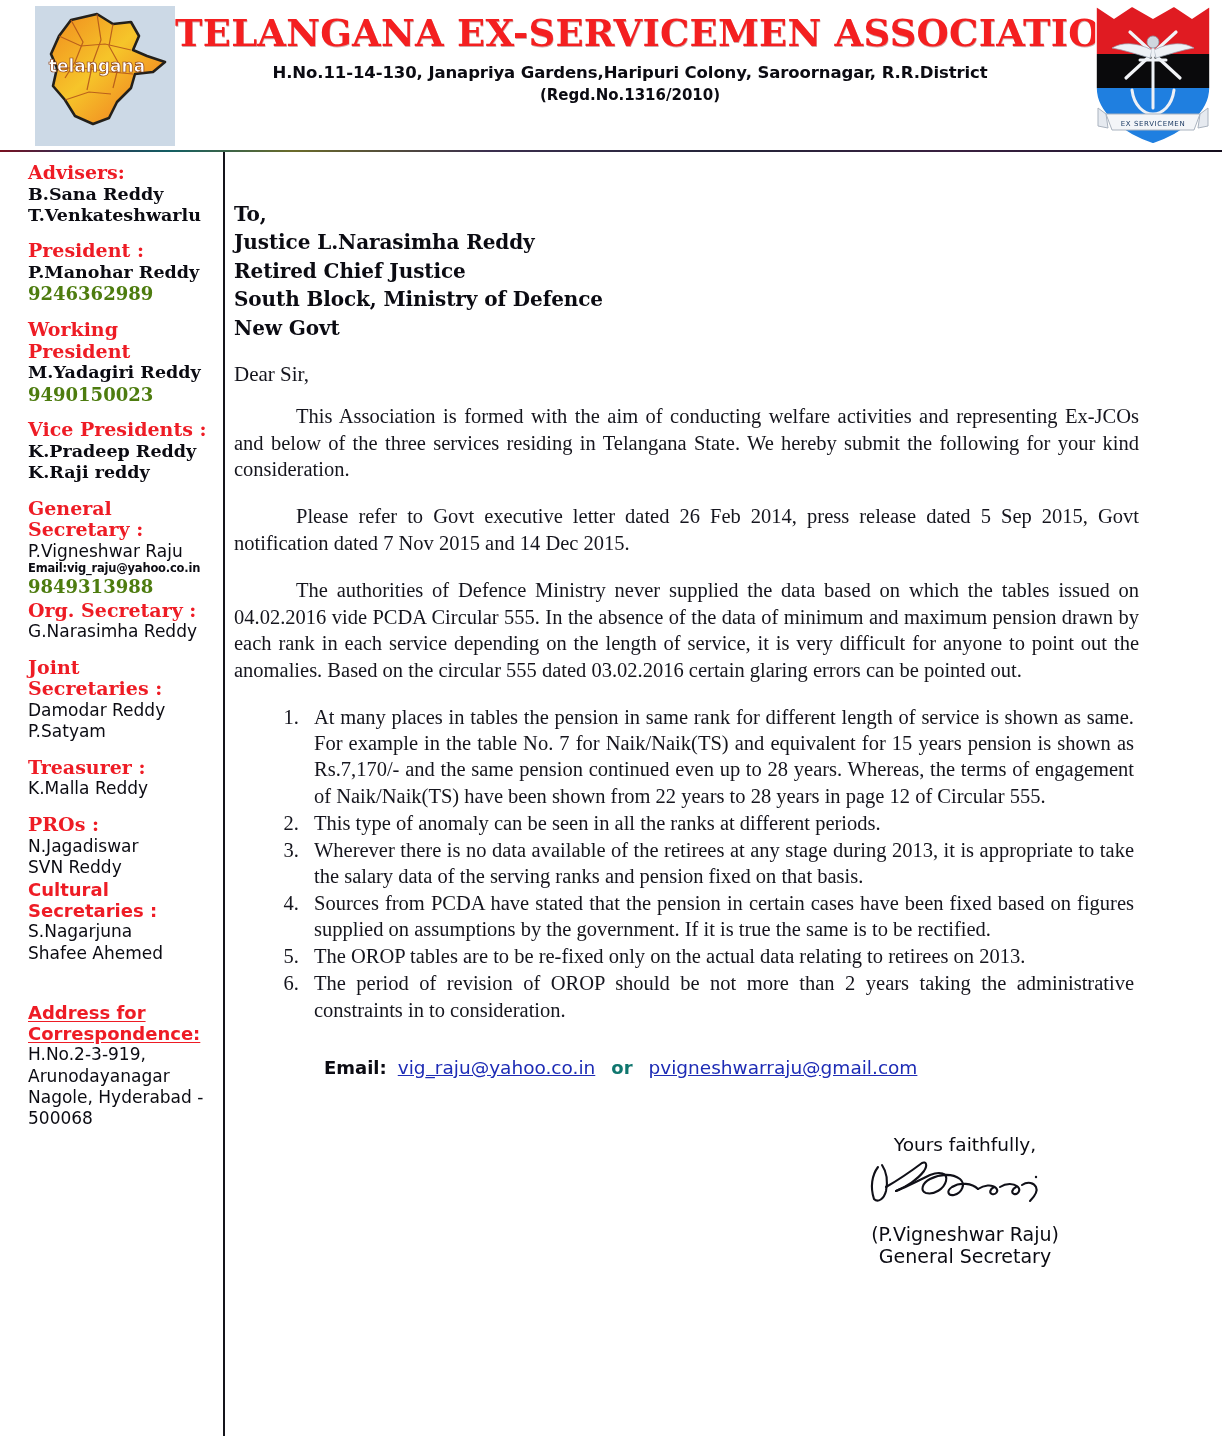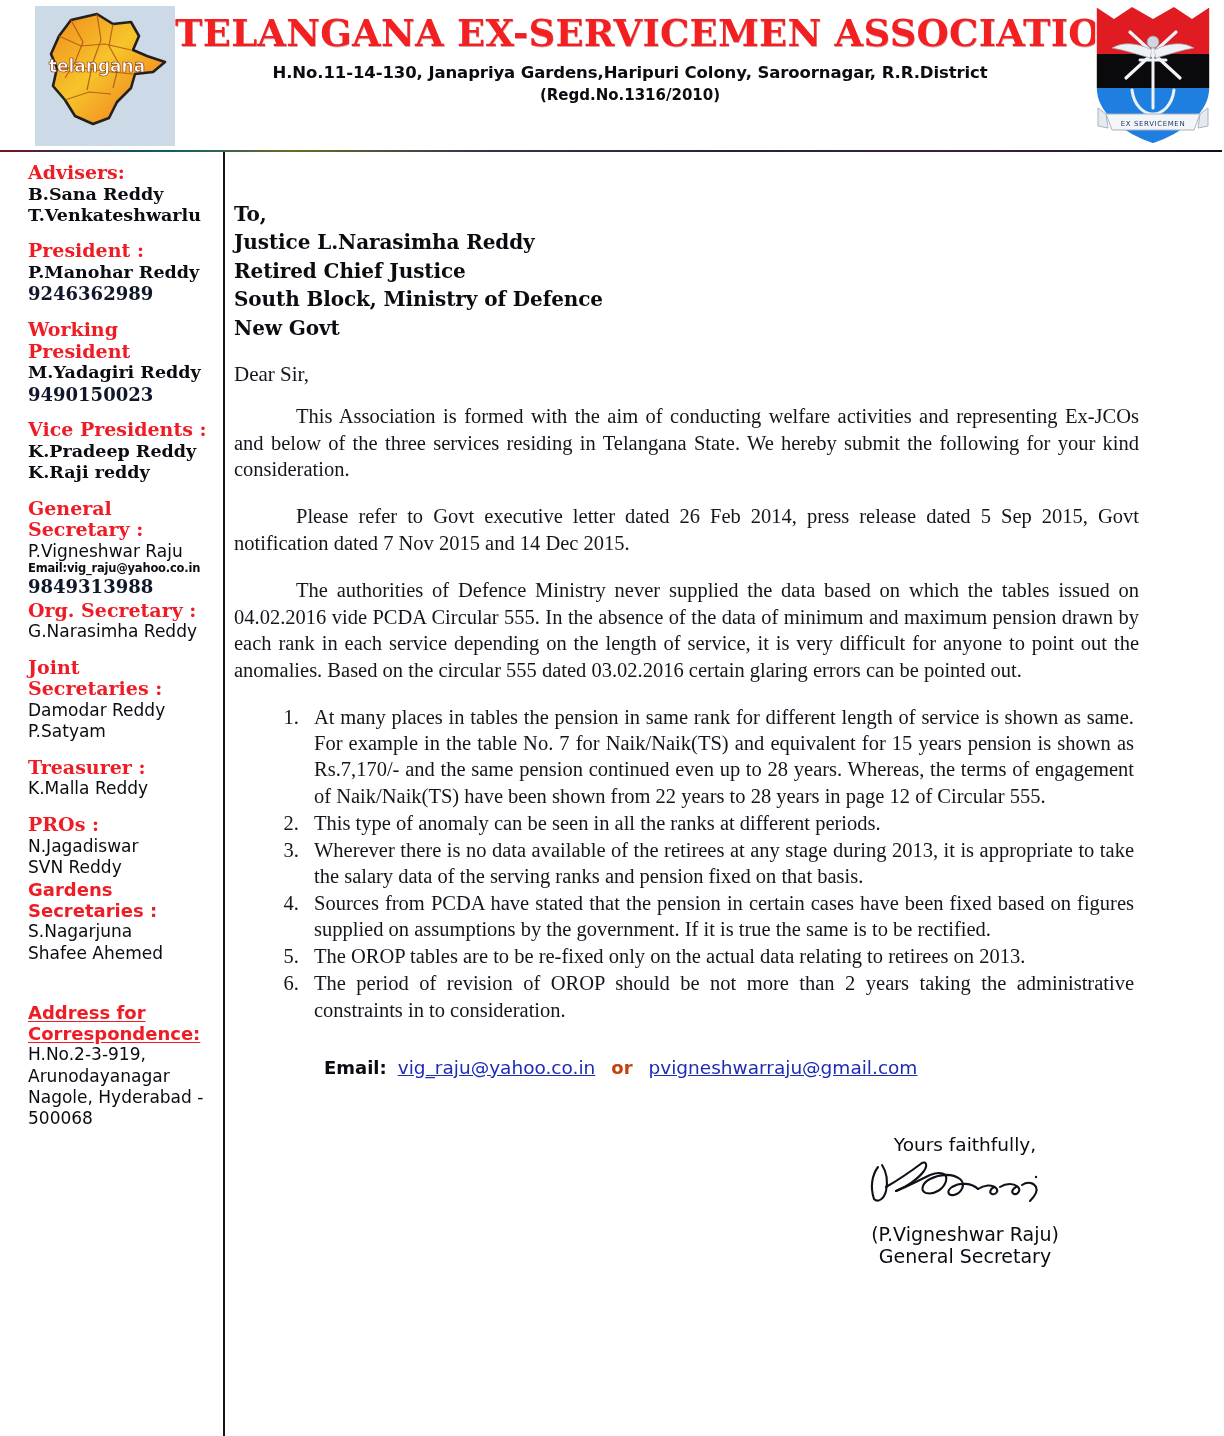--- a/index.html
+++ b/index.html
@@ -125,21 +125,21 @@
     font-size: 17.5px;
     line-height: 1.22;
   }
   .sb-name.sans {
     font-family: "DejaVu Sans", "Liberation Sans", sans-serif;
     font-weight: normal;
     font-size: 17px;
     line-height: 1.26;
   }
   .sb-num {
-    color: #0f172a;
+    color: #4d7c0f;
     font-family: "DejaVu Serif", "Liberation Serif", serif;
     font-weight: bold;
     font-size: 18px;
     line-height: 1.2;
   }
   .sb-email {
     color: #0b0b12;
     font-family: "DejaVu Sans", "Liberation Sans", sans-serif;
     font-weight: bold;
     font-size: 11.5px;
@@ -208,21 +208,21 @@
     align-items: flex-end;
     gap: 0;
   }
   .email-label { color: #0b0b12; margin-right: 11px; }
   .email-addr {
     color: #1d2bb5;
     text-decoration: underline;
     font-weight: normal;
     font-size: 18.5px;
   }
-  .email-or { color: #c2410c; margin: 0 16px; font-weight: bold; }
+  .email-or { color: #0f766e; margin: 0 16px; font-weight: bold; }
 
   .sign-block {
     margin-top: 56px;
     text-align: center;
     width: 330px;
     margin-left: auto;
     margin-right: 86px;
     font-family: "DejaVu Sans", "Liberation Sans", sans-serif;
     color: #0b0b12;
   }
@@ -341,21 +341,21 @@
     <div class="sb-name sans">Damodar Reddy</div>
     <div class="sb-name sans">P.Satyam</div>
 
     <div class="sb-head">Treasurer :</div>
     <div class="sb-name sans">K.Malla Reddy</div>
 
     <div class="sb-head">PROs :</div>
     <div class="sb-name sans">N.Jagadiswar</div>
     <div class="sb-name sans">SVN Reddy</div>
 
-    <div class="sb-head sans" style="white-space:pre-line;margin-top:2px">Gardens
+    <div class="sb-head sans" style="white-space:pre-line;margin-top:2px">Cultural
 Secretaries :</div>
     <div class="sb-name sans">S.Nagarjuna</div>
     <div class="sb-name sans">Shafee Ahemed</div>
 
     <div class="sb-gap"></div>
 
     <div class="sb-head sans underline" style="white-space:pre-line;margin-top:26px">Address for
 Correspondence:</div>
     <div class="sb-name sans">H.No.2-3-919,</div>
     <div class="sb-name sans">Arunodayanagar</div>

